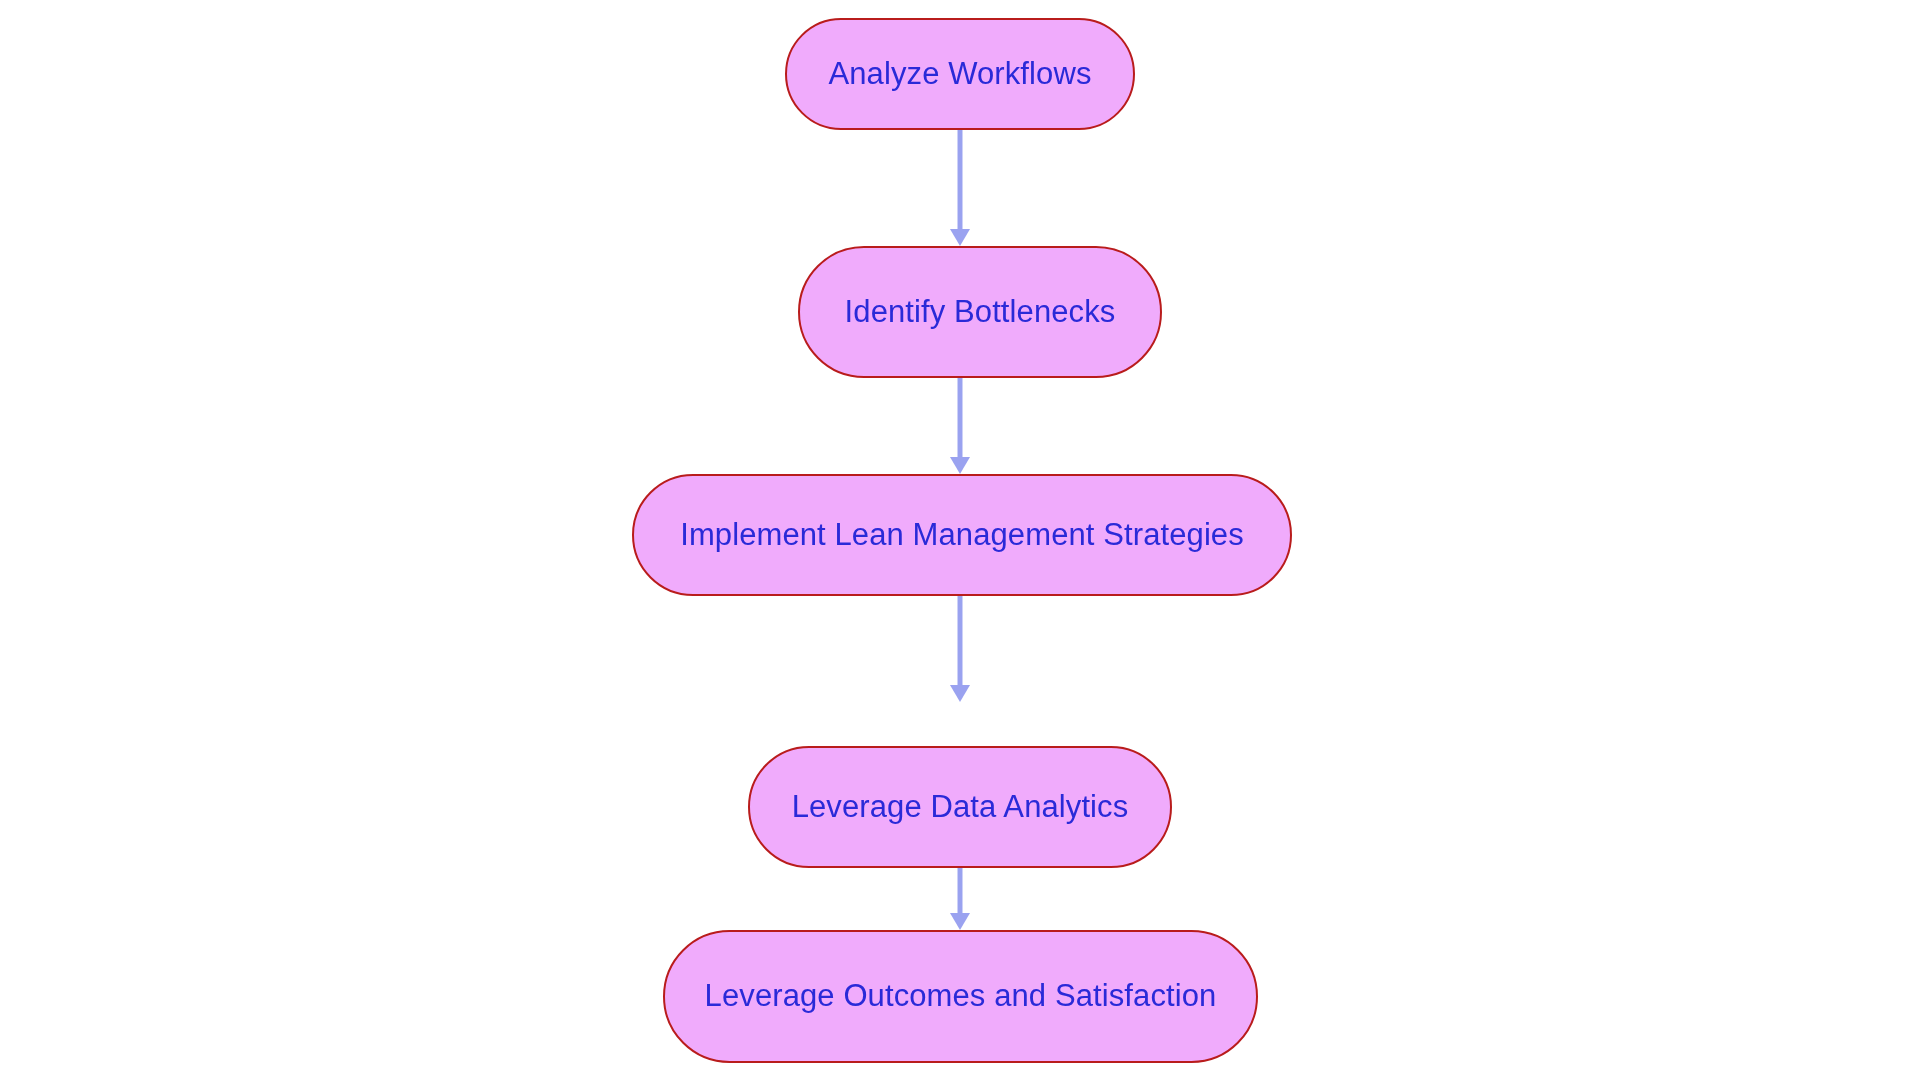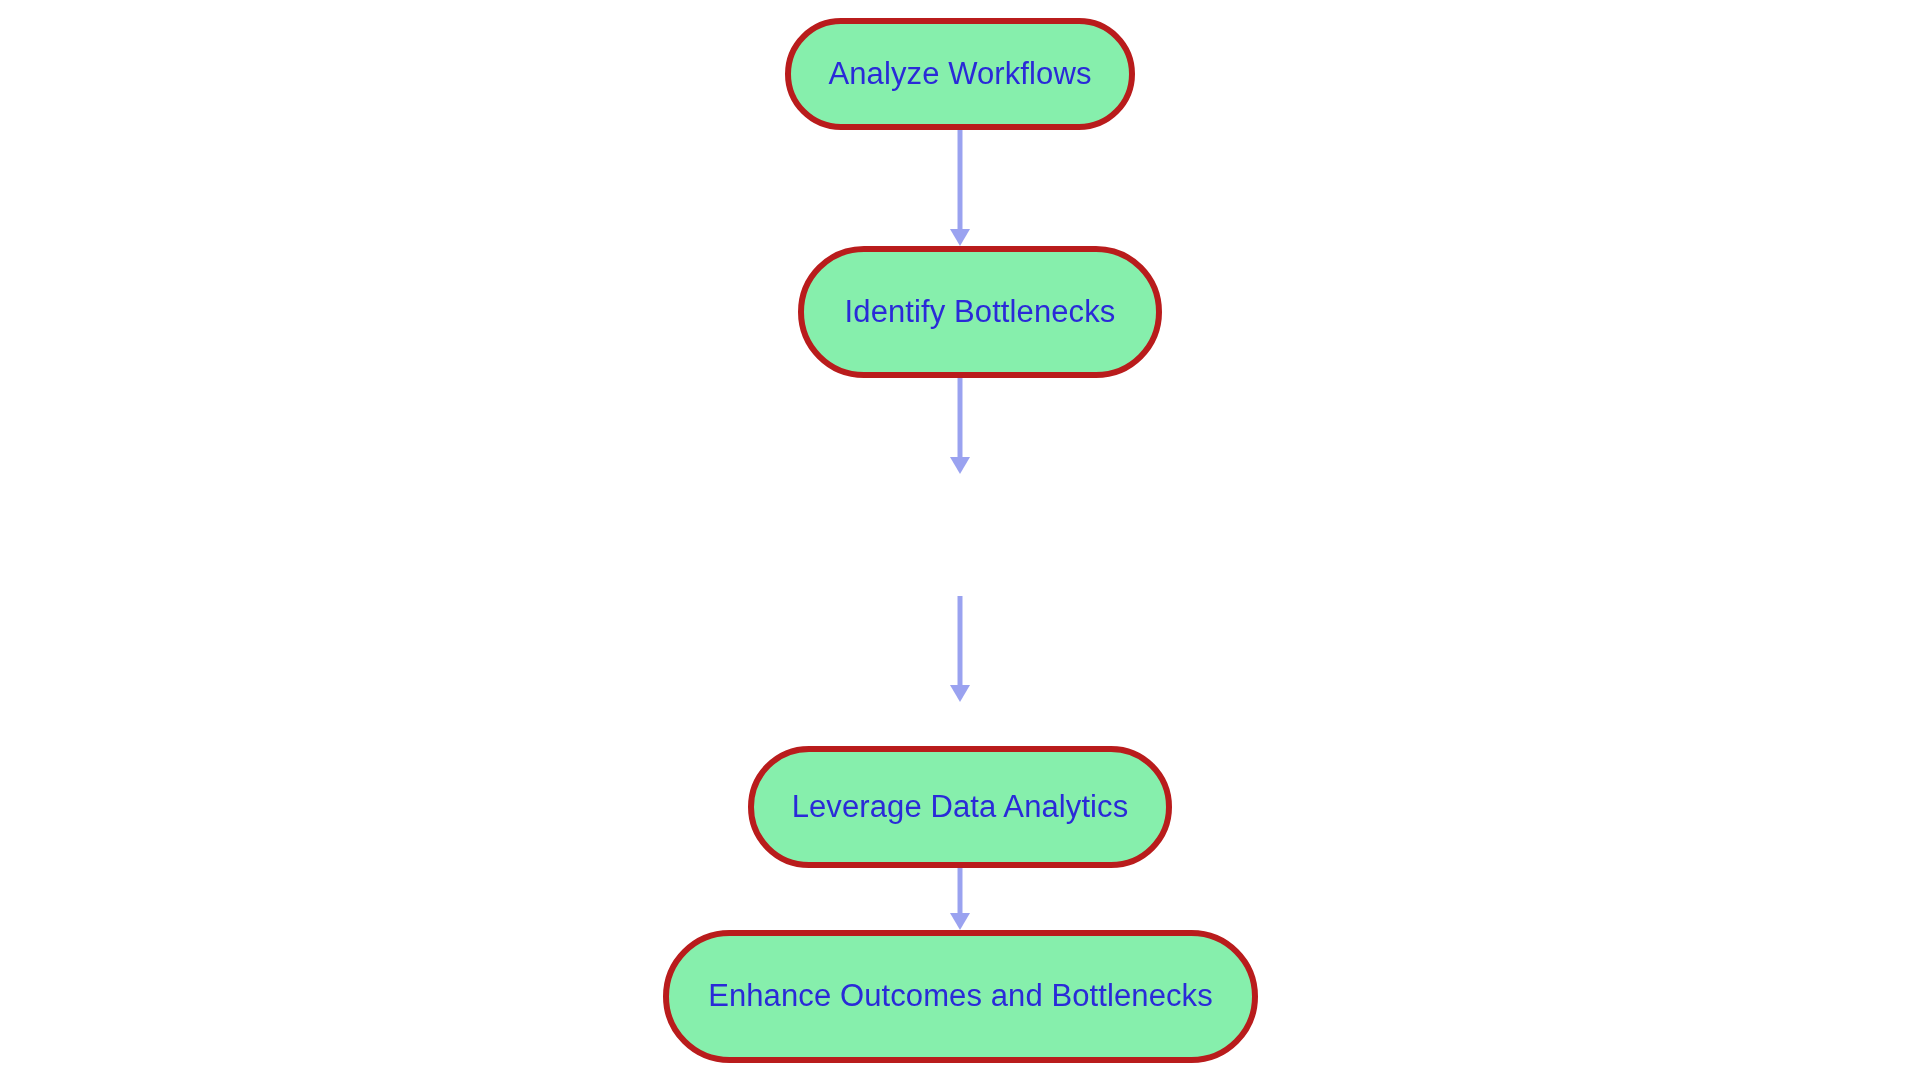--- a/index.html
+++ b/index.html
@@ -21,22 +21,22 @@
     height: 1083px;
     background: #ffffff;
   }
 
   .flow-node {
     position: absolute;
     box-sizing: border-box;
     display: flex;
     align-items: center;
     justify-content: center;
-    background: #86efac;
-    border: 6px solid #b91c1c;
+    background: #f0abfc;
+    border: 2px solid #b91c1c;
     border-radius: 999px;
     z-index: 2;
   }
 
   .flow-node-label {
     color: #2a2ad8;
     font-family: "Liberation Sans", sans-serif;
     font-size: 31px;
     font-weight: 400;
     line-height: 1.1;
@@ -88,36 +88,39 @@
     <span class="flow-node-label">Identify Bottlenecks</span>
   </div>
 
   <div class="flow-connector" id="connector-2">
     <svg width="28" height="106" viewBox="0 0 28 106" aria-hidden="true">
       <line x1="14" y1="0" x2="14" y2="89" stroke="#9aa2f0" stroke-width="5"></line>
       <polygon points="4,89 24,89 14,106" fill="#9aa2f0"></polygon>
     </svg>
   </div>
 
+  <div class="flow-node" id="node-3">
+    <span class="flow-node-label">Implement Lean Management Strategies</span>
+  </div>
 
   <div class="flow-connector" id="connector-3">
     <svg width="28" height="106" viewBox="0 0 28 106" aria-hidden="true">
       <line x1="14" y1="0" x2="14" y2="89" stroke="#9aa2f0" stroke-width="5"></line>
       <polygon points="4,89 24,89 14,106" fill="#9aa2f0"></polygon>
     </svg>
   </div>
 
   <div class="flow-node" id="node-4">
     <span class="flow-node-label">Leverage Data Analytics</span>
   </div>
 
   <div class="flow-connector" id="connector-4">
     <svg width="28" height="106" viewBox="0 0 28 106" aria-hidden="true">
       <line x1="14" y1="0" x2="14" y2="89" stroke="#9aa2f0" stroke-width="5"></line>
       <polygon points="4,89 24,89 14,106" fill="#9aa2f0"></polygon>
     </svg>
   </div>
 
   <div class="flow-node" id="node-5">
-    <span class="flow-node-label">Enhance Outcomes and Bottlenecks</span>
+    <span class="flow-node-label">Leverage Outcomes and Satisfaction</span>
   </div>
 
 </div>
 
 </body></html>

